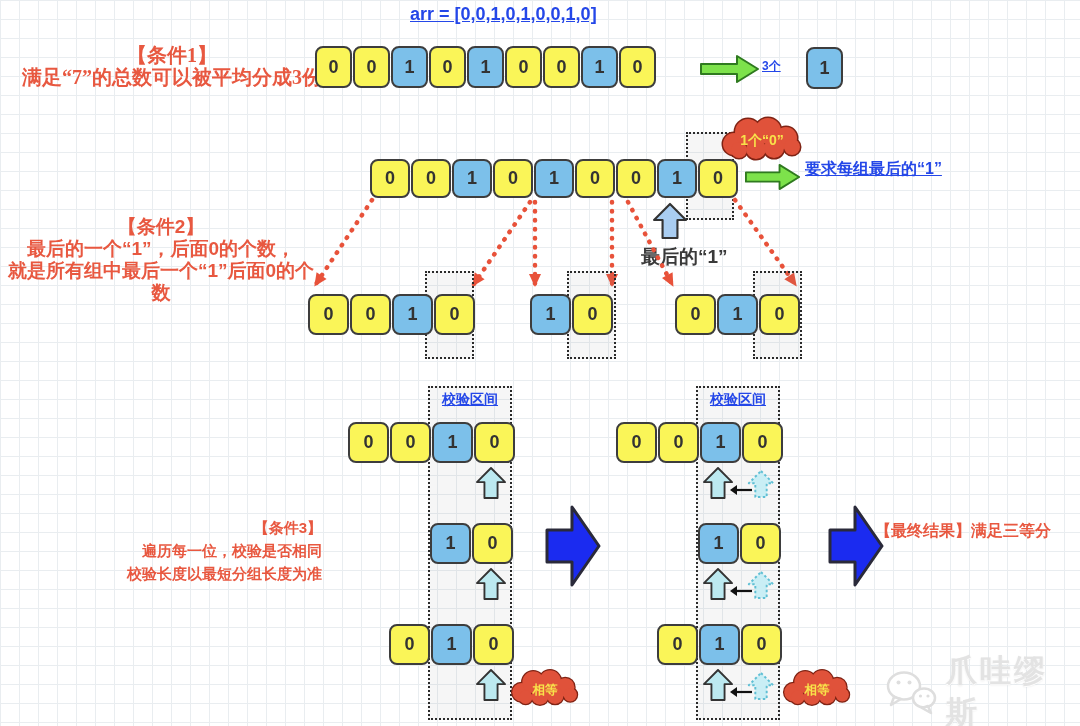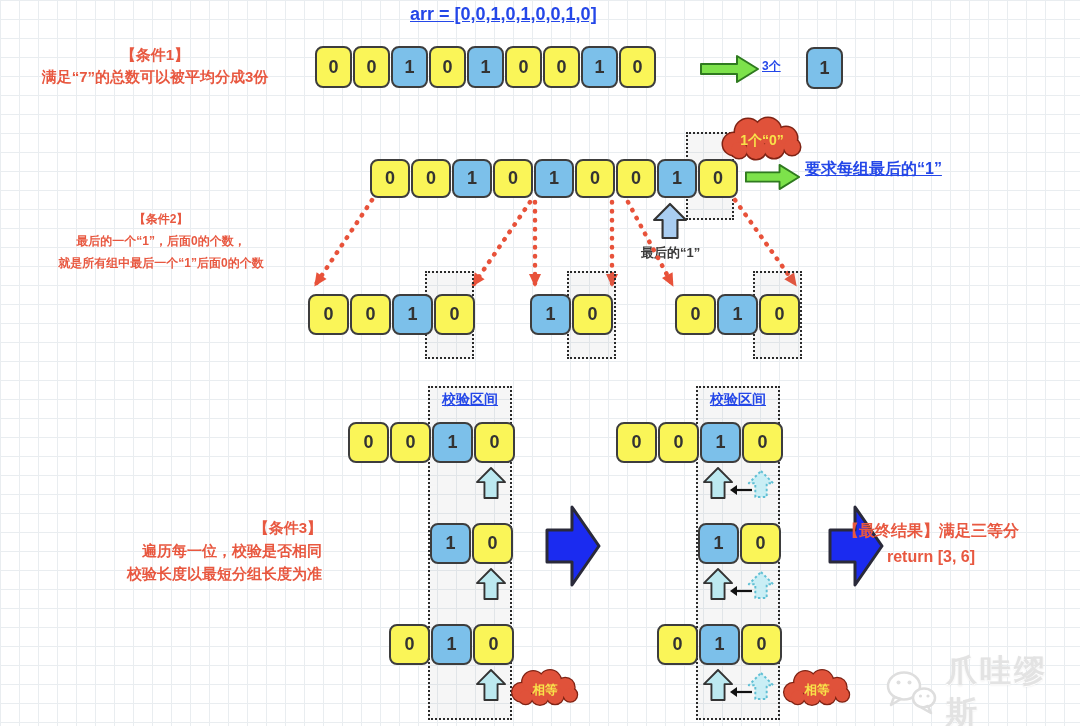--- a/index.html
+++ b/index.html
@@ -55,21 +55,21 @@
           <polygon points="16,1 31,16 23,16 23,33 9,33 9,16 1,16" stroke-linejoin="round"></polygon>
         </g>
       <marker id="redHead" markerUnits="userSpaceOnUse" markerWidth="16" markerHeight="16" refX="11" refY="7" orient="auto">
         <path d="M1,1 L14,7 L1,13 Z" fill="#E8523A"></path>
       </marker>
     </defs>
   </svg>
 
   <div class="abs blue-t" style="left:410px;top:4px;font-size:18px;">arr = [0,0,1,0,1,0,0,1,0]</div>
 
-  <div class="abs red-t" style="left:5px;top:44px;width:300px;font-size:15px;line-height:22px;">
+  <div class="abs red-t" style="left:22px;top:44px;width:300px;font-size:20px;line-height:22px;font-family:Liberation Serif, serif;">
     <div>【条件1】</div>
     <div>满足“7”的总数可以被平均分成3份</div>
   </div>
 
   <div class="row cells37" style="left:315px;top:46px;">
       <div class="cell">0</div>
       <div class="cell">0</div>
       <div class="cell one">1</div>
       <div class="cell">0</div>
       <div class="cell one">1</div>
@@ -80,21 +80,21 @@
     </div>
 
   <svg class="abs" style="left:700px;top:54px;" width="60" height="30" viewBox="0 0 60 30">
     <polygon points="1,10 37,10 37,2 58,15 37,28 37,20 1,20" fill="var(--green-arrow)" stroke="var(--green-arrow-border)" stroke-width="2" stroke-linejoin="round"></polygon>
   </svg>
 
   <div class="abs blue-t" style="left:762px;top:58px;font-size:12px;">3个</div>
 
   <div class="cell one" style="position:absolute;left:806px;top:47px;width:37px;height:42px;">1</div>
 
-  <div class="abs red-t" style="left:0px;top:208px;width:322px;font-size:12px;line-height:22px;">
+  <div class="abs red-t" style="left:0px;top:216px;width:322px;font-size:19px;line-height:22px;">
     <div>【条件2】</div>
     <div>最后的一个“1”，后面0的个数，</div>
     <div>就是所有组中最后一个“1”后面0的个数</div>
   </div>
 
   <div class="dbox" style="left:686px;top:132px;width:48px;height:88px;"></div>
 
   <div class="row cells40" style="left:370px;top:159px;">
       <div class="cell">0</div>
       <div class="cell">0</div>
@@ -117,21 +117,21 @@
     <polygon points="1,10 37,10 37,2 58,15 37,28 37,20 1,20" fill="var(--green-arrow)" stroke="var(--green-arrow-border)" stroke-width="2" stroke-linejoin="round"></polygon>
   </svg>
 
   <div class="abs blue-t" style="left:805px;top:156px;width:230px;font-size:16px;line-height:25px;text-align:left;">
     <div>要求每组最后的“1”</div>
   </div>
 
   <svg class="abs" style="left:653px;top:199px;" width="34" height="44" viewBox="0 0 32 34">
     <use href="#upArrow" fill="var(--arrow-blue)" stroke="#333" stroke-width="2"></use>
   </svg>
-  <div class="abs dark-t" style="left:641px;top:244px;font-size:13px;">最后的“1”</div>
+  <div class="abs dark-t" style="left:641px;top:244px;font-size:19px;">最后的“1”</div>
 
   <svg class="abs" style="left:285px;top:196px;" width="525" height="100" viewBox="0 0 525 100">
     <g stroke="#E8523A" stroke-width="4.5" stroke-linecap="round" stroke-dasharray="0.5 8.5" fill="none">
       <line x1="87" y1="4" x2="31" y2="88" marker-end="url(#redHead)"></line>
       <line x1="245" y1="6" x2="189" y2="88" marker-end="url(#redHead)"></line>
       <line x1="250" y1="6" x2="250" y2="88" marker-end="url(#redHead)"></line>
       <line x1="327" y1="6" x2="327" y2="88" marker-end="url(#redHead)"></line>
       <line x1="343" y1="6" x2="387" y2="88" marker-end="url(#redHead)"></line>
       <line x1="450" y1="4" x2="510" y2="88" marker-end="url(#redHead)"></line>
     </g>
@@ -257,23 +257,22 @@
   <svg class="abs" style="left:780px;top:668px;" width="74" height="40" viewBox="0 0 88 42">
     <use href="#cloudS" fill="var(--cloud-fill)" stroke="var(--cloud-border)" stroke-width="3"></use>
     <use href="#cloudS" fill="var(--cloud-fill)"></use>
     <text x="44" y="28" text-anchor="middle" font-size="15" fill="var(--cloud-text)">相等</text>
   </svg>
 
   <svg class="abs" style="left:828px;top:502px;" width="56" height="88" viewBox="0 0 56 88">
     <polygon points="2,28 27,28 27,5 54,44 27,83 27,60 2,60" fill="var(--big-arrow)" stroke="#2a2a3a" stroke-width="3" stroke-linejoin="round"></polygon>
   </svg>
 
-  <div class="abs red-t" style="left:826px;top:518px;width:210px;font-size:16px;line-height:26px;">
+  <div class="abs red-t" style="left:858px;top:518px;width:210px;font-size:16px;line-height:26px;">
     <div>【最终结果】满足三等分</div>
-    <div>return [3, 6]</div>
   </div>
 
   <div class="wm" style="left:884px;top:650px;">
     <svg width="54" height="50" viewBox="0 0 54 50">
       <g fill="#ffffff" stroke="#dedede" stroke-width="2.5">
         <ellipse cx="20" cy="19" rx="16" ry="13.5"></ellipse>
         <path d="M10,30 L7,38 L17,32 Z" stroke-linejoin="round"></path>
         <ellipse cx="40" cy="31" rx="11" ry="9.5"></ellipse>
         <path d="M44,39 L47,46 L38,41 Z" stroke-linejoin="round"></path>
       </g>

